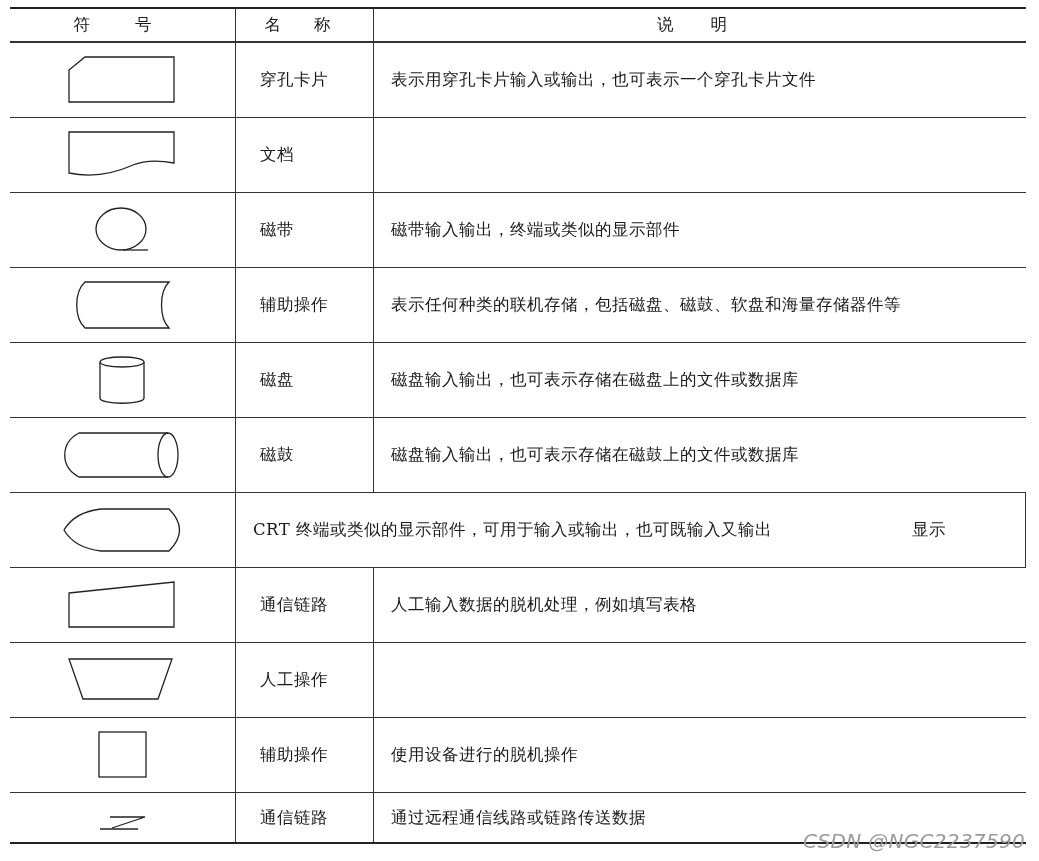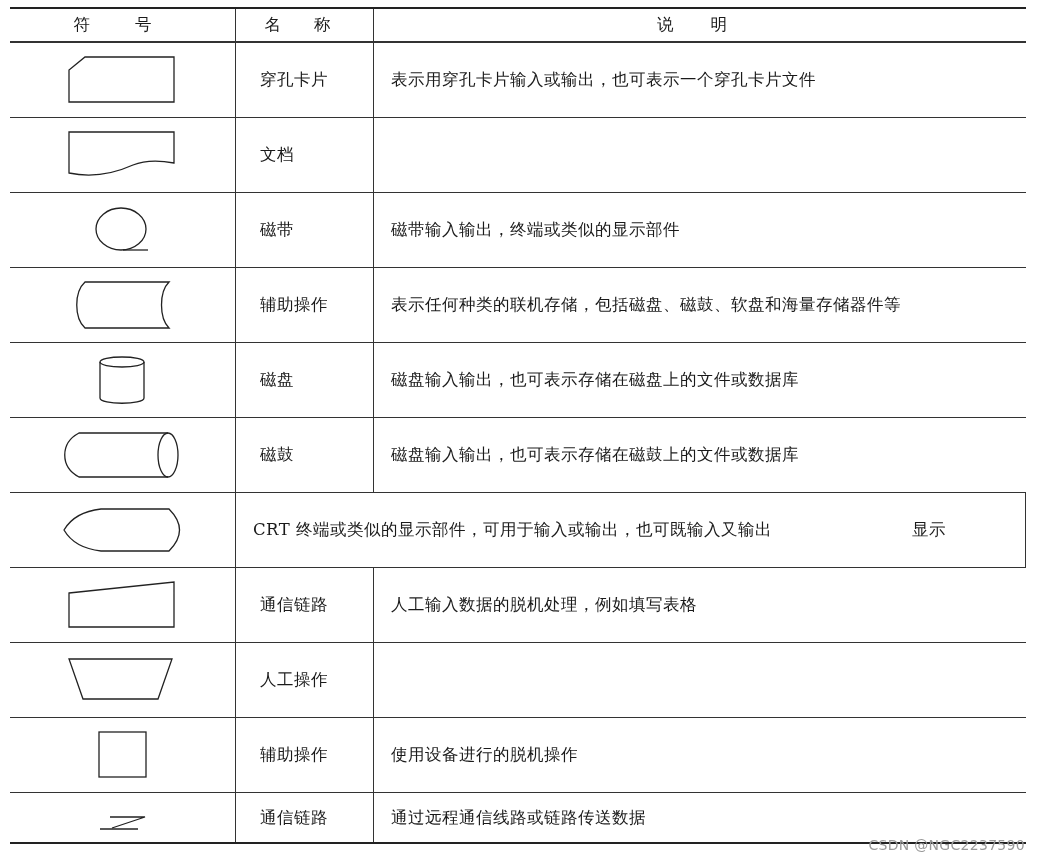--- a/index.html
+++ b/index.html
@@ -32,21 +32,21 @@
   .header .c-name { justify-content: center; padding-left: 0; letter-spacing: 14px; }
   .header .c-sym { letter-spacing: 20px; }
   .header .c-desc { justify-content: center; padding-left: 0; letter-spacing: 16px; }
   svg.shape { display: block; overflow: visible; }
   svg.shape path, svg.shape rect, svg.shape ellipse, svg.shape line, svg.shape polyline {
     fill: none; stroke: #222; stroke-width: 1.3;
   }
   .watermark {
     position: absolute; right: 14px; bottom: 8px;
     font-family: "DejaVu Sans", "Liberation Sans", sans-serif;
-    font-size: 14px; color: #9a9a9a; letter-spacing: 0.3px;
+    font-size: 20px; color: #9a9a9a; letter-spacing: 0.3px; font-style: italic;
   }
 </style>
 </head>
 <body>
 
 <div class="table">
 
   <div class="row header">
     <div class="cell c-sym">符 号</div>
     <div class="cell c-name">名 称</div>

